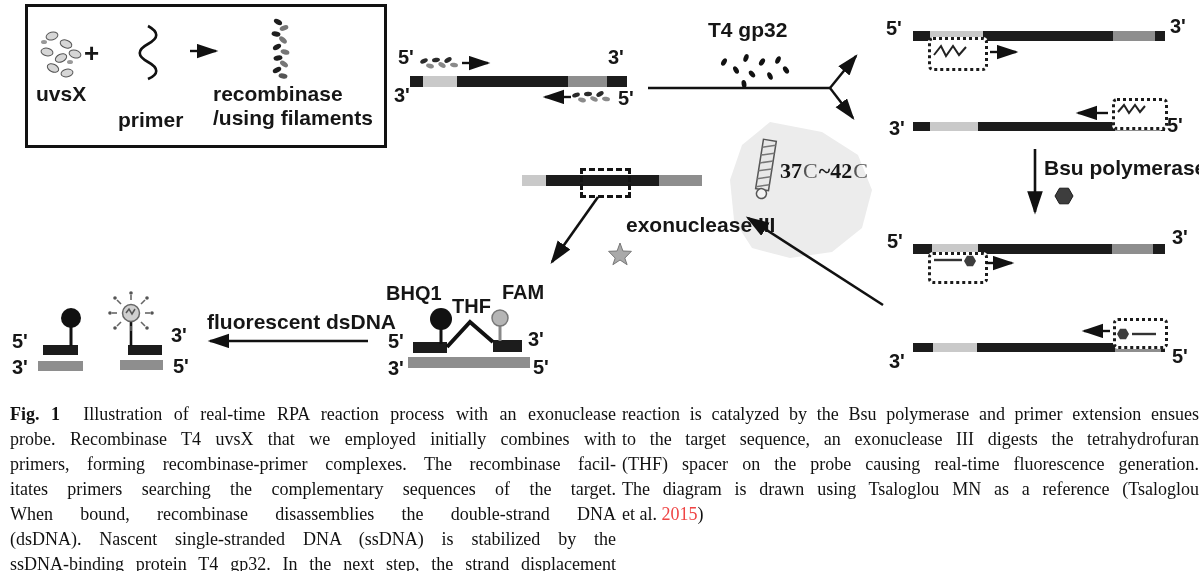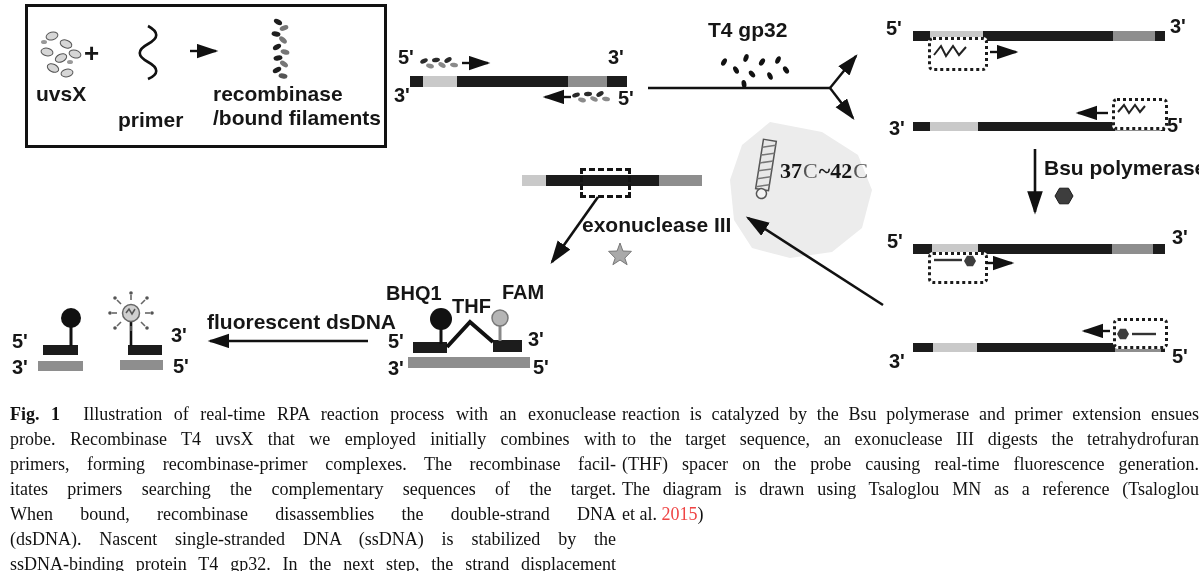--- a/index.html
+++ b/index.html
@@ -39,21 +39,21 @@
 
   <svg class="layer" width="1199" height="571">
     <polygon points="770,122 822,132 858,155 872,190 862,228 832,252 790,258 752,248 734,220 730,180 742,145" fill="#ececec"></polygon>
   </svg>
 
   <div id="legend-box"></div>
   <div class="flab" style="left:36px;top:82px;">uvsX</div>
   <div class="plus" style="left:84px;top:38px;">+</div>
   <div class="flab" style="left:118px;top:72px;margin-top:36px;">primer</div>
   <div class="flab" style="left:213px;top:82px;">recombinase</div>
-  <div class="flab" style="left:213px;top:106px;">/bound filaments</div>
+  <div class="flab" style="left:213px;top:106px;">/using filaments</div>
 
   <div class="prime" style="left:398px;top:46px;">5'</div>
   <div class="prime" style="left:608px;top:46px;">3'</div>
   <div class="bar" style="left:410px;top:76px;width:217px;height:11px;">
     <div class="seg light" style="left:13px;width:34px;"></div>
     <div class="seg gray" style="left:158px;width:39px;"></div>
   </div>
   <div class="prime" style="left:394px;top:84px;">3'</div>
   <div class="prime" style="left:618px;top:87px;">5'</div>
 
@@ -95,21 +95,21 @@
     <div class="seg light" style="left:20px;width:44px;"></div>
     <div class="seg gray" style="left:202px;width:46px;"></div>
   </div>
   <div class="bubble" style="left:1113px;top:318px;width:49px;height:25px;"></div>
 
   <div class="bar" style="left:522px;top:175px;width:180px;height:11px;">
     <div class="seg light" style="left:0;width:24px;"></div>
     <div class="seg gray" style="left:137px;width:43px;"></div>
   </div>
   <div class="probe-dash" style="left:580px;top:168px;width:45px;height:24px;"></div>
-  <div class="flab" style="left:572px;top:213px;margin-left:10px;">exonuclease III</div>
+  <div class="flab" style="left:616px;top:213px;margin-left:10px;">exonuclease III</div>
 
   <div class="flab" style="left:386px;top:282px;font-size:20px;">BHQ1</div>
   <div class="flab" style="left:452px;top:295px;font-size:20px;">THF</div>
   <div class="flab" style="left:502px;top:281px;font-size:20px;">FAM</div>
   <div class="prime" style="left:388px;top:330px;">5'</div>
   <div class="prime" style="left:528px;top:328px;">3'</div>
   <div class="blackbar" style="left:413px;top:342px;width:34px;height:11px;"></div>
   <div class="blackbar" style="left:493px;top:340px;width:29px;height:12px;"></div>
   <div class="graybar" style="left:408px;top:357px;width:122px;height:11px;"></div>
   <div class="prime" style="left:388px;top:357px;">3'</div>

